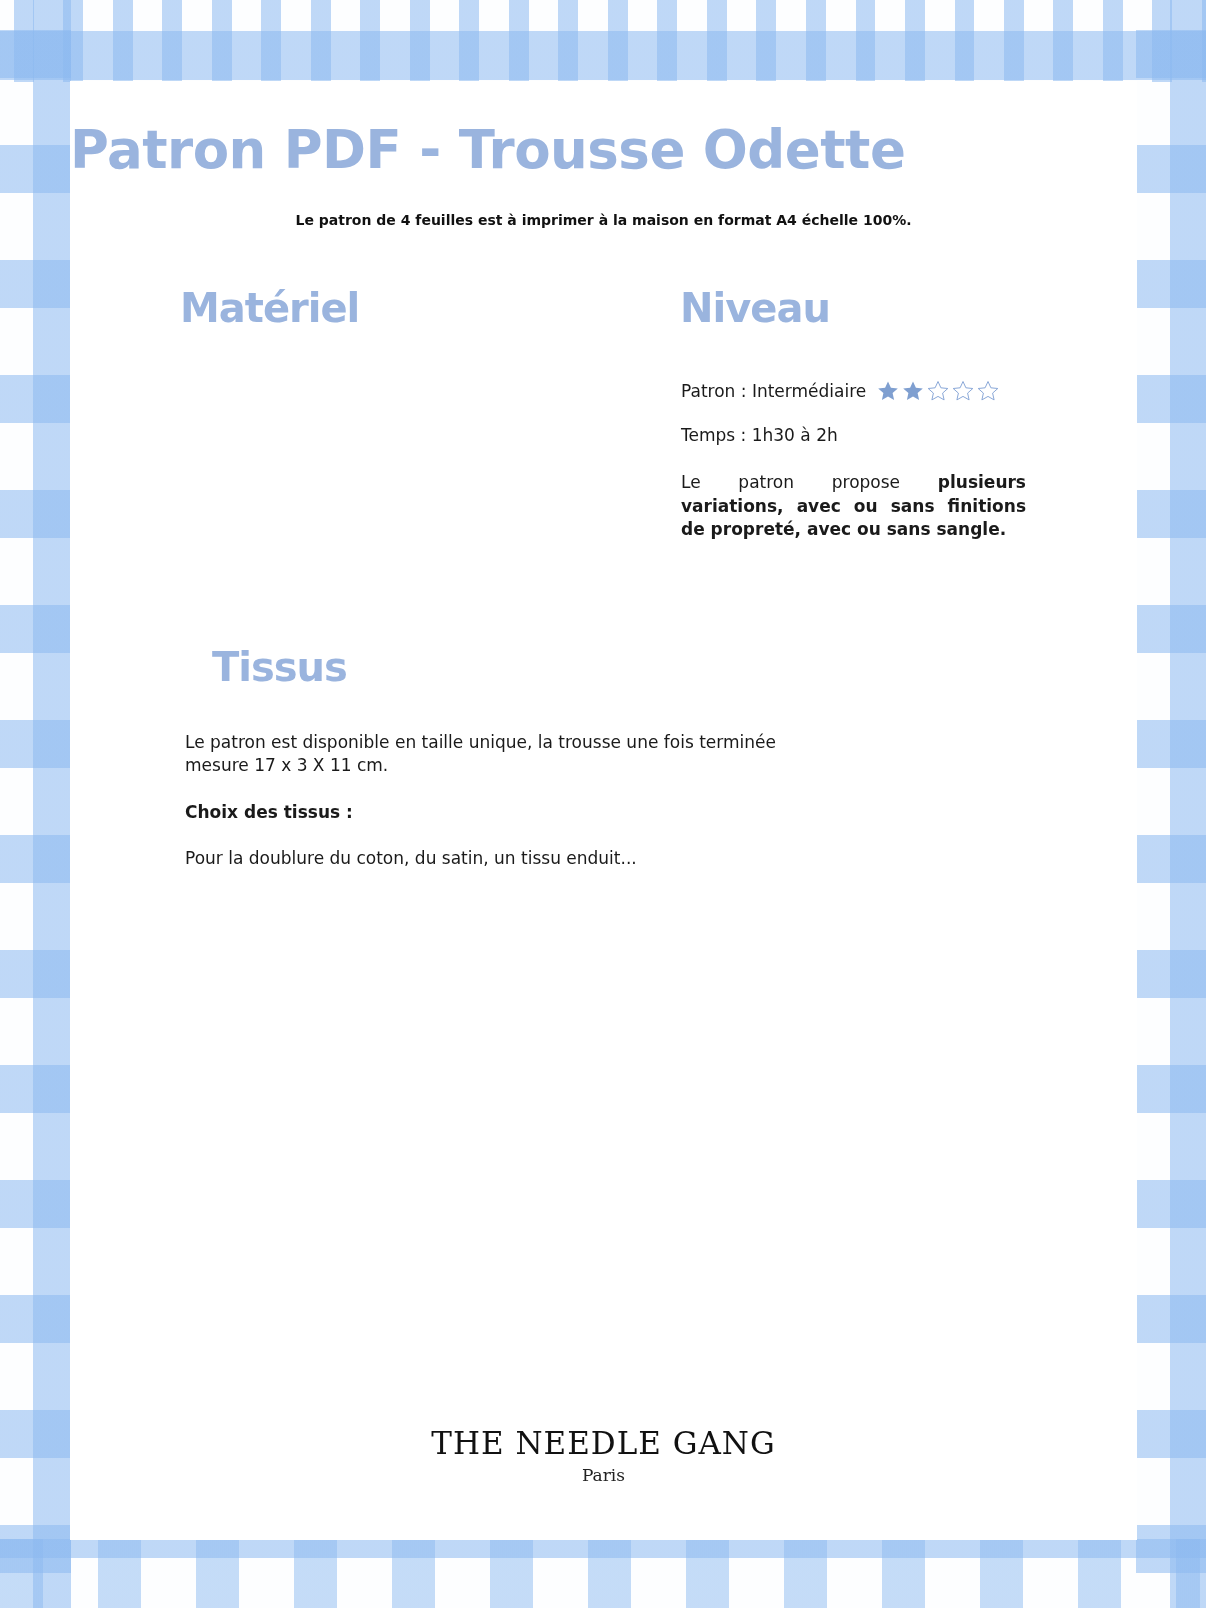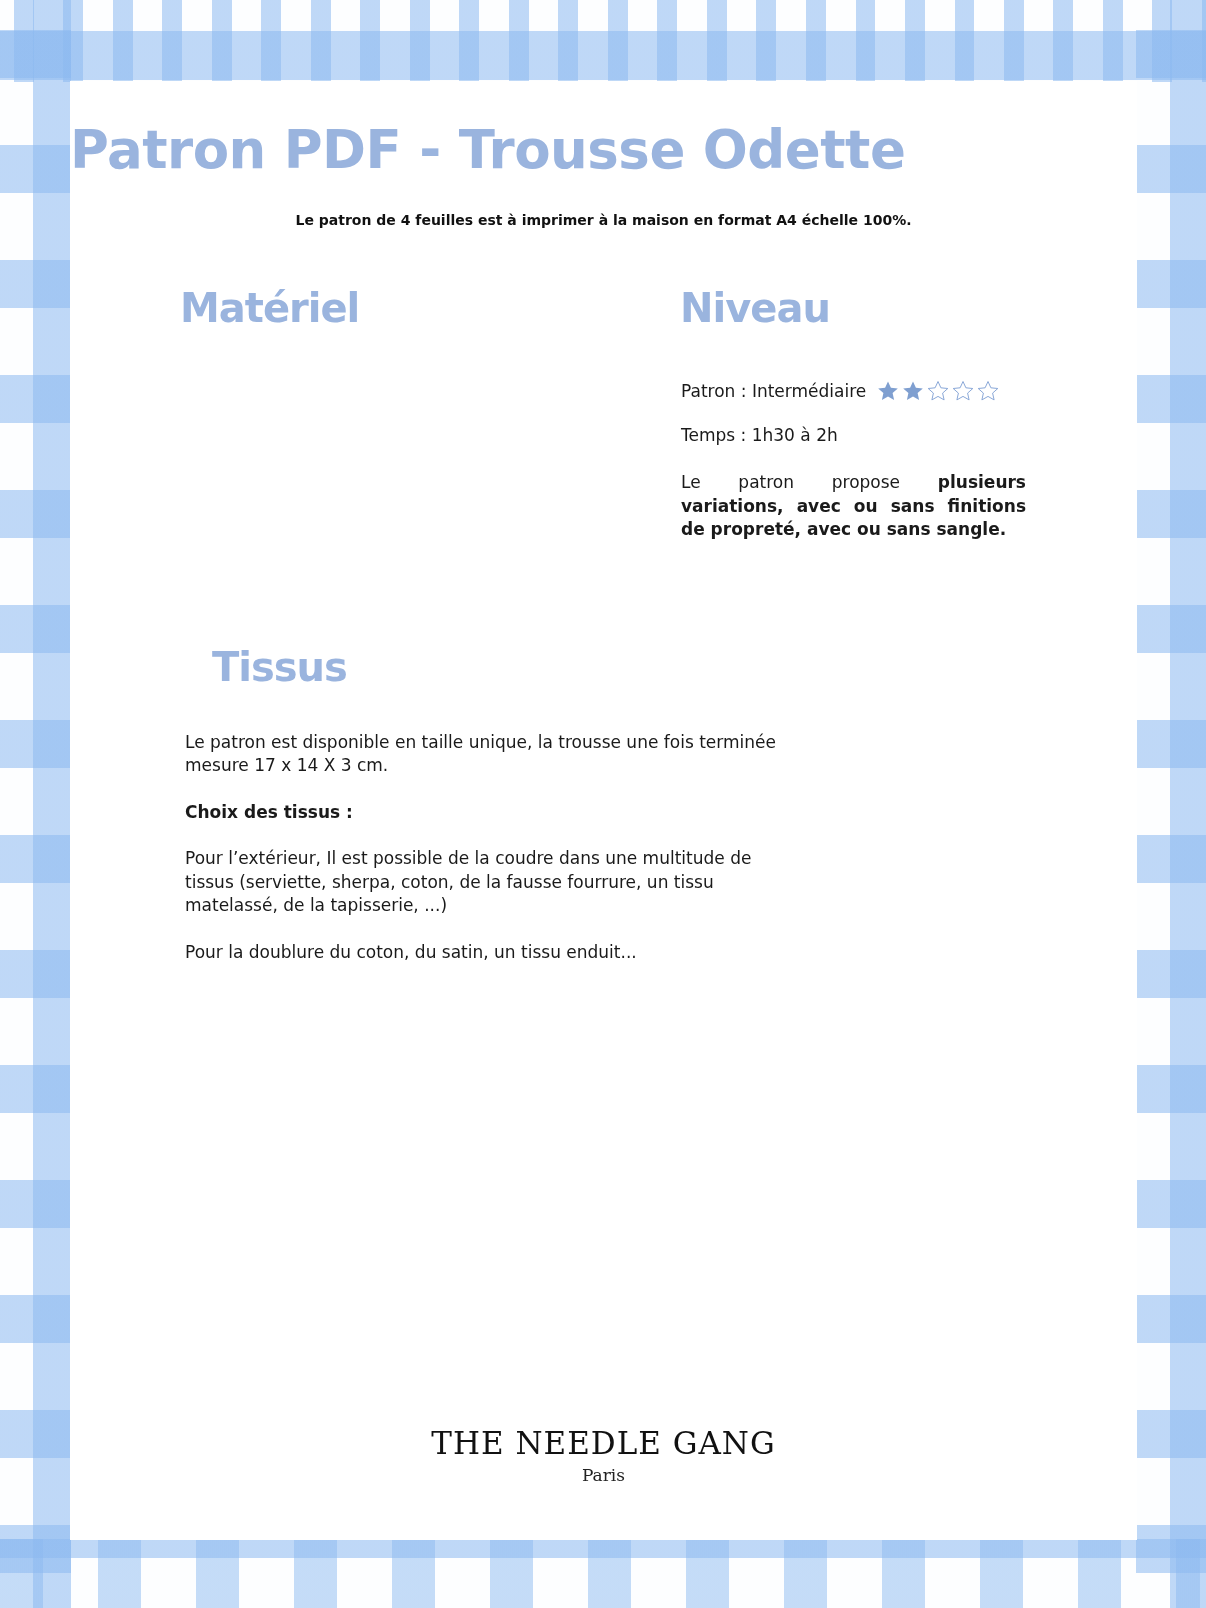--- a/index.html
+++ b/index.html
@@ -200,21 +200,20 @@
           <path d="M12 2.5l2.9 6.3 6.9.7-5.2 4.6 1.5 6.8L12 17.4l-6.1 3.5 1.5-6.8-5.2-4.6 6.9-.7z" fill="none" stroke="#8aa8d8" stroke-width="1"></path>
         </svg>
       </span>
     </div>
     <div class="temps">Temps : 1h30 à 2h</div>
     <div class="variations"><span>Le patron propose </span><b>plusieurs variations, avec ou sans finitions de propreté, avec ou sans sangle.</b></div>
   </div>
 
   <h2 class="h2 h2-tissus">Tissus</h2>
   <div class="tissus-block">
-    <p>Le patron est disponible en taille unique, la trousse une fois terminée mesure 17 x 14 X 3 cm.</p>
+    <p>Le patron est disponible en taille unique, la trousse une fois terminée mesure 17 x 3 X 11 cm.</p>
     <p class="bold">Choix des tissus :</p>
-    <p>Pour l’extérieur, Il est possible de la coudre dans une multitude de tissus (serviette, sherpa, coton, de la fausse fourrure, un tissu matelassé, de la tapisserie, ...)</p>
     <p>Pour la doublure du coton, du satin, un tissu enduit...</p>
   </div>
 
   <div class="brand">THE NEEDLE GANG</div>
   <div class="brand-city">Paris</div>
 </div>
 
 </body></html>

